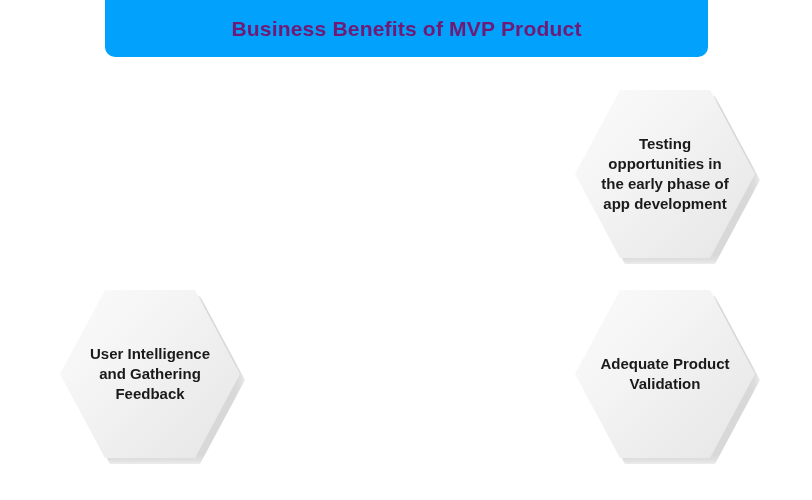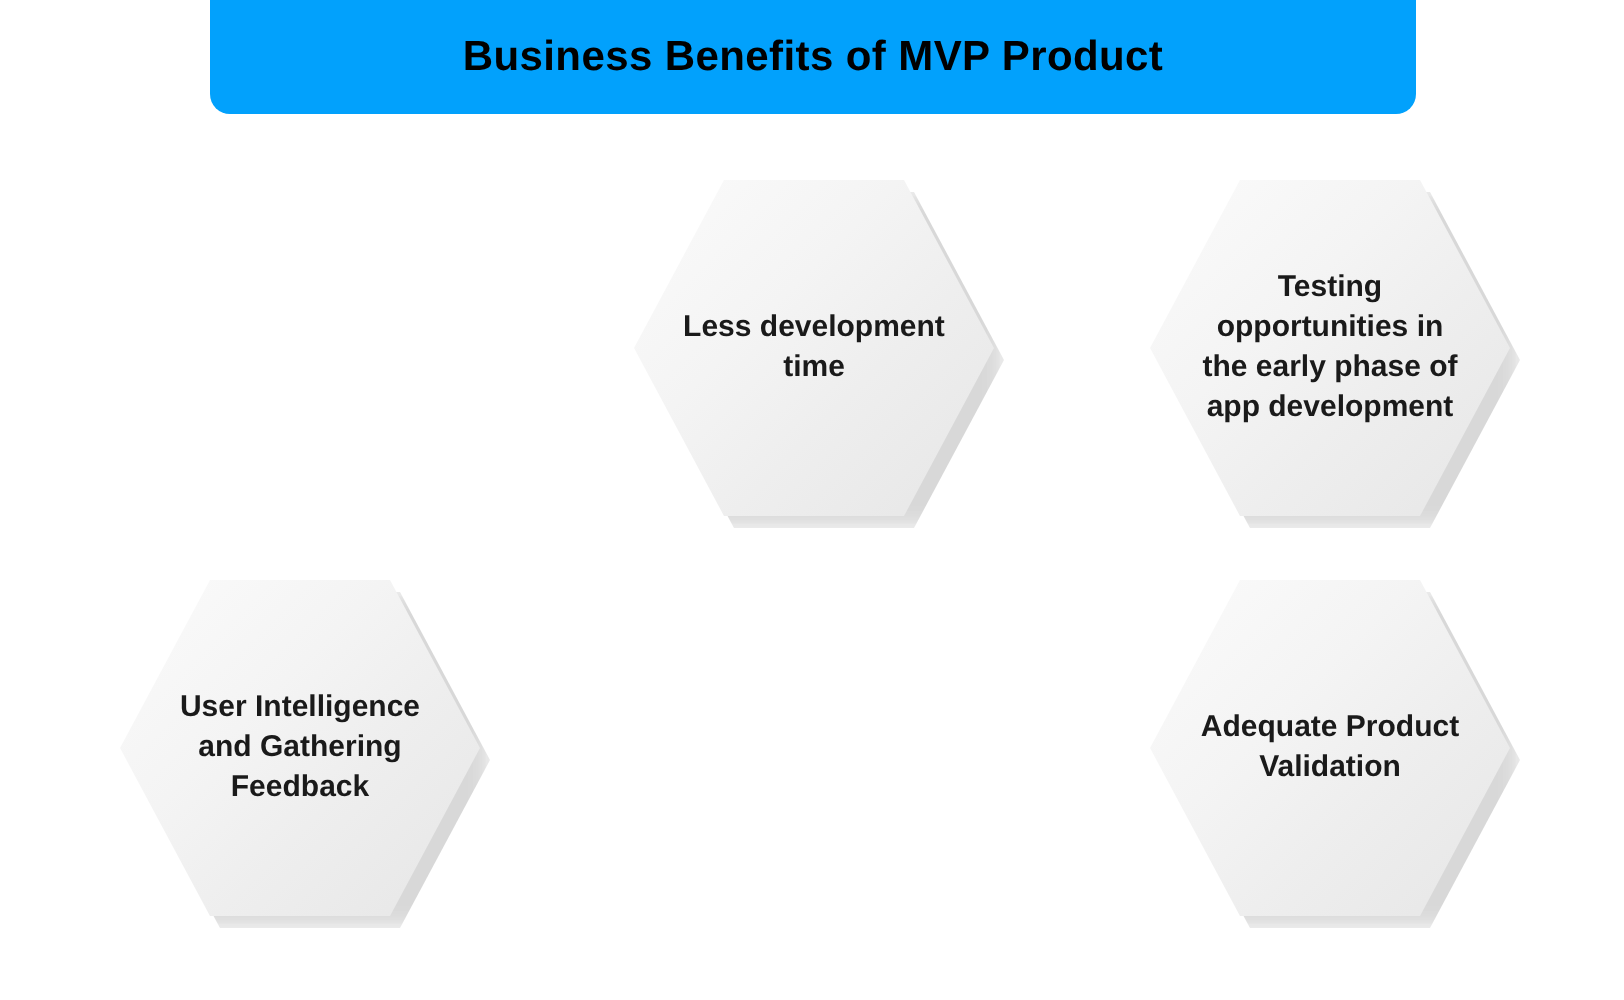--- a/index.html
+++ b/index.html
@@ -33,21 +33,21 @@
     width: 603px;
     height: 57px;
     background: #02A1FC;
     border-radius: 0 0 10px 10px;
     display: flex;
     align-items: center;
     justify-content: center;
     box-sizing: border-box;
   }
   .header-title {
-    color: #000000;
+    color: #701a75;
     font-size: 21px;
     font-weight: bold;
     letter-spacing: 0.2px;
     text-align: center;
     line-height: 1.1;
     font-family: "Liberation Sans", sans-serif;
     white-space: nowrap;
   }
 
   
@@ -117,26 +117,20 @@
 
 <div id="infographic">
 
   <div class="header-banner">
     <div class="header-title">Business Benefits of MVP Product</div>
   </div>
 
   <div class="hex-grid">
 
 
-    <div class="hex-cell row-1 col-2">
-      <div class="hex-shadow"></div>
-      <div class="hex-face">
-        <div class="hex-label">Less development time</div>
-      </div>
-    </div>
 
     <div class="hex-cell row-2 col-1">
       <div class="hex-shadow"></div>
       <div class="hex-face">
         <div class="hex-label">User Intelligence and Gathering Feedback</div>
       </div>
     </div>
 
     <div class="hex-cell row-1 col-3">
       <div class="hex-shadow"></div>

